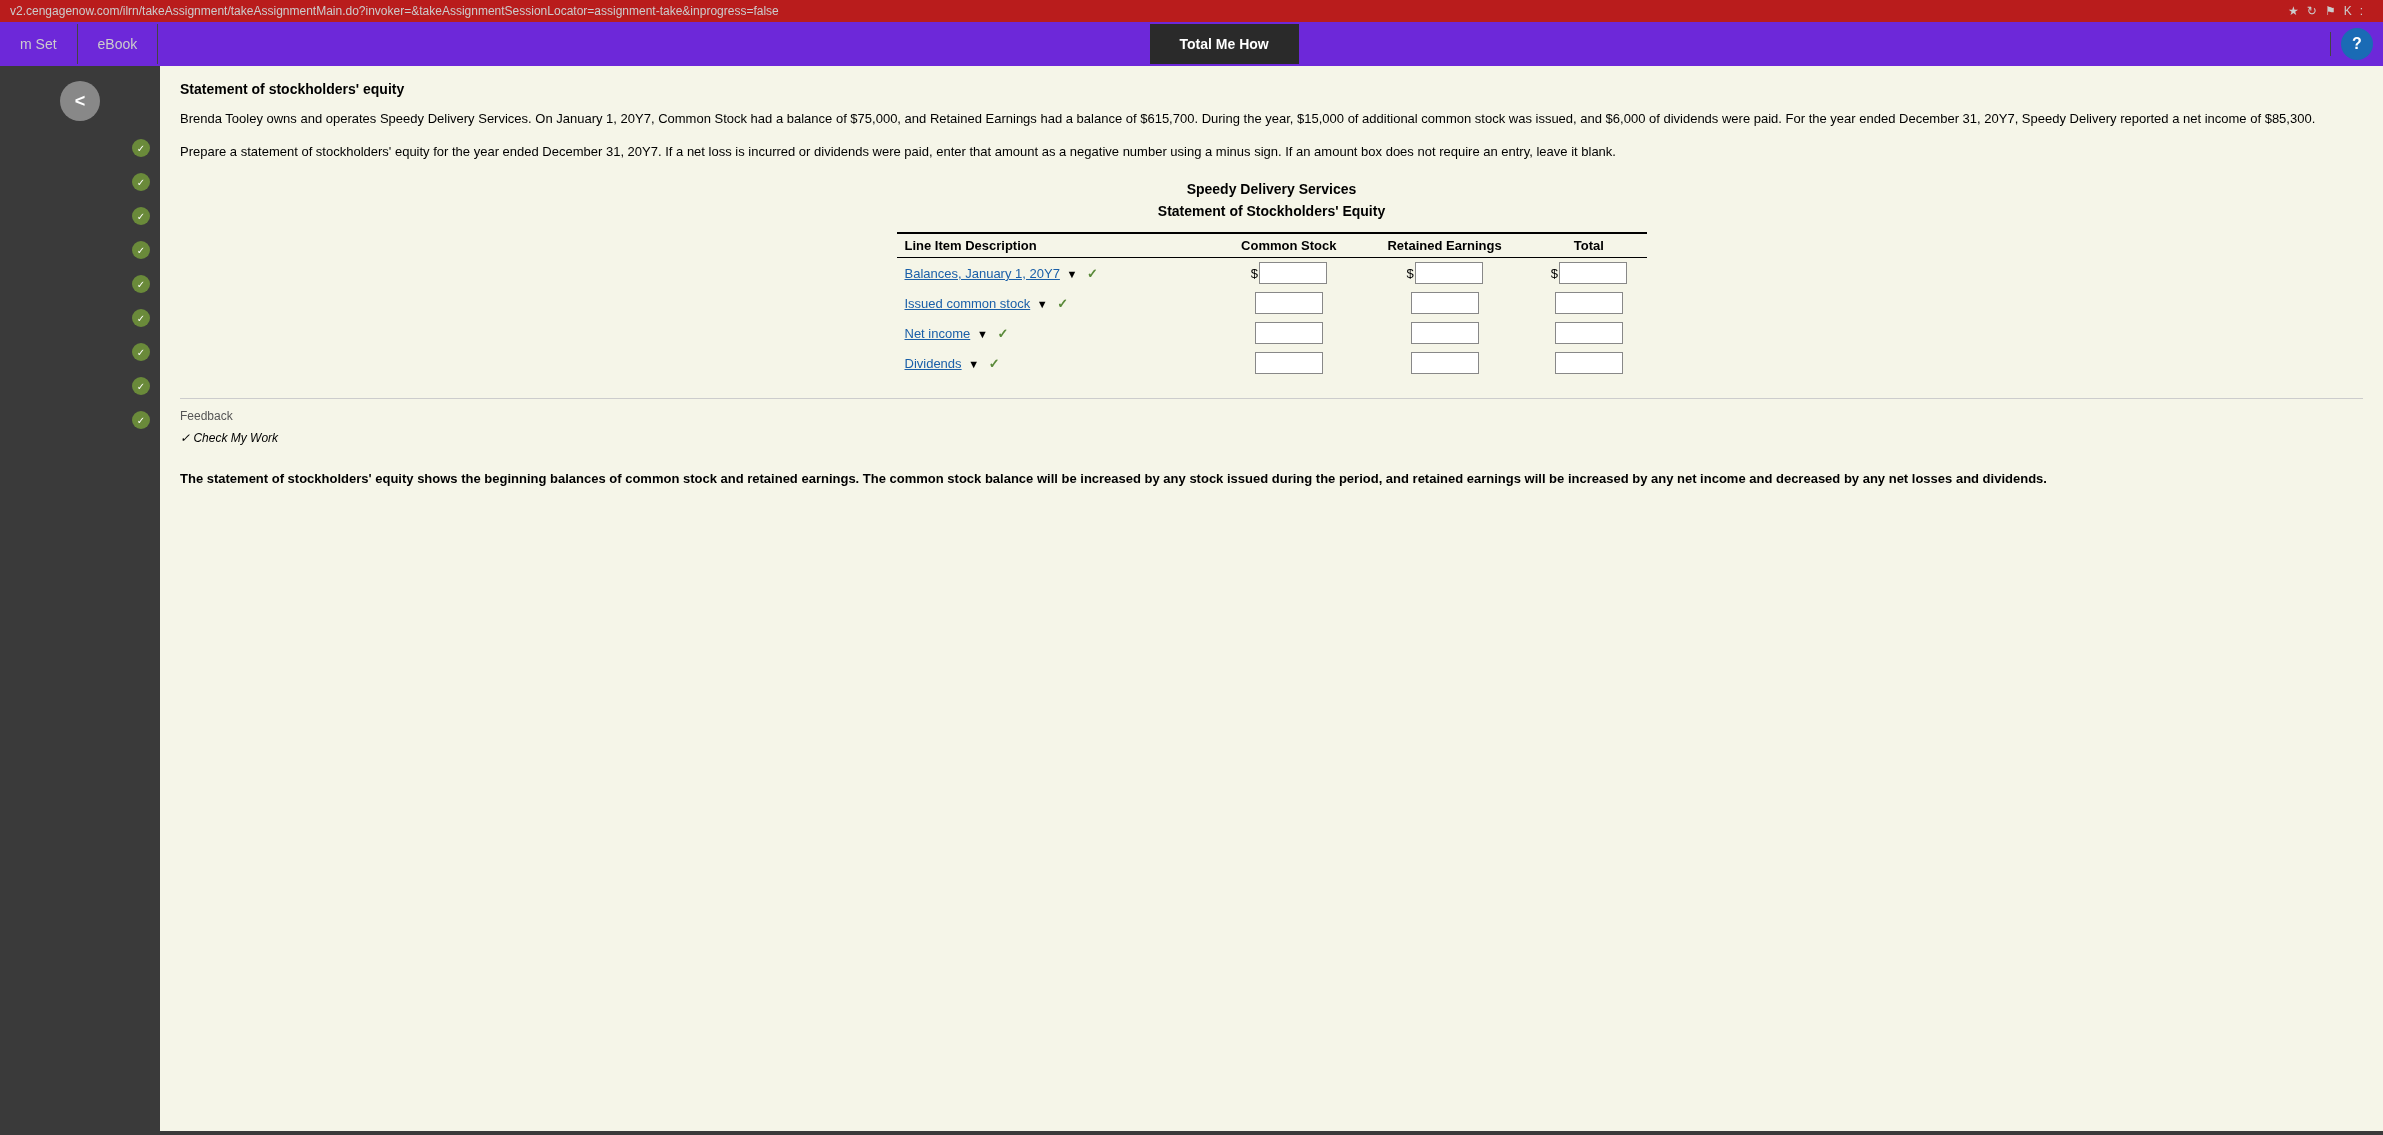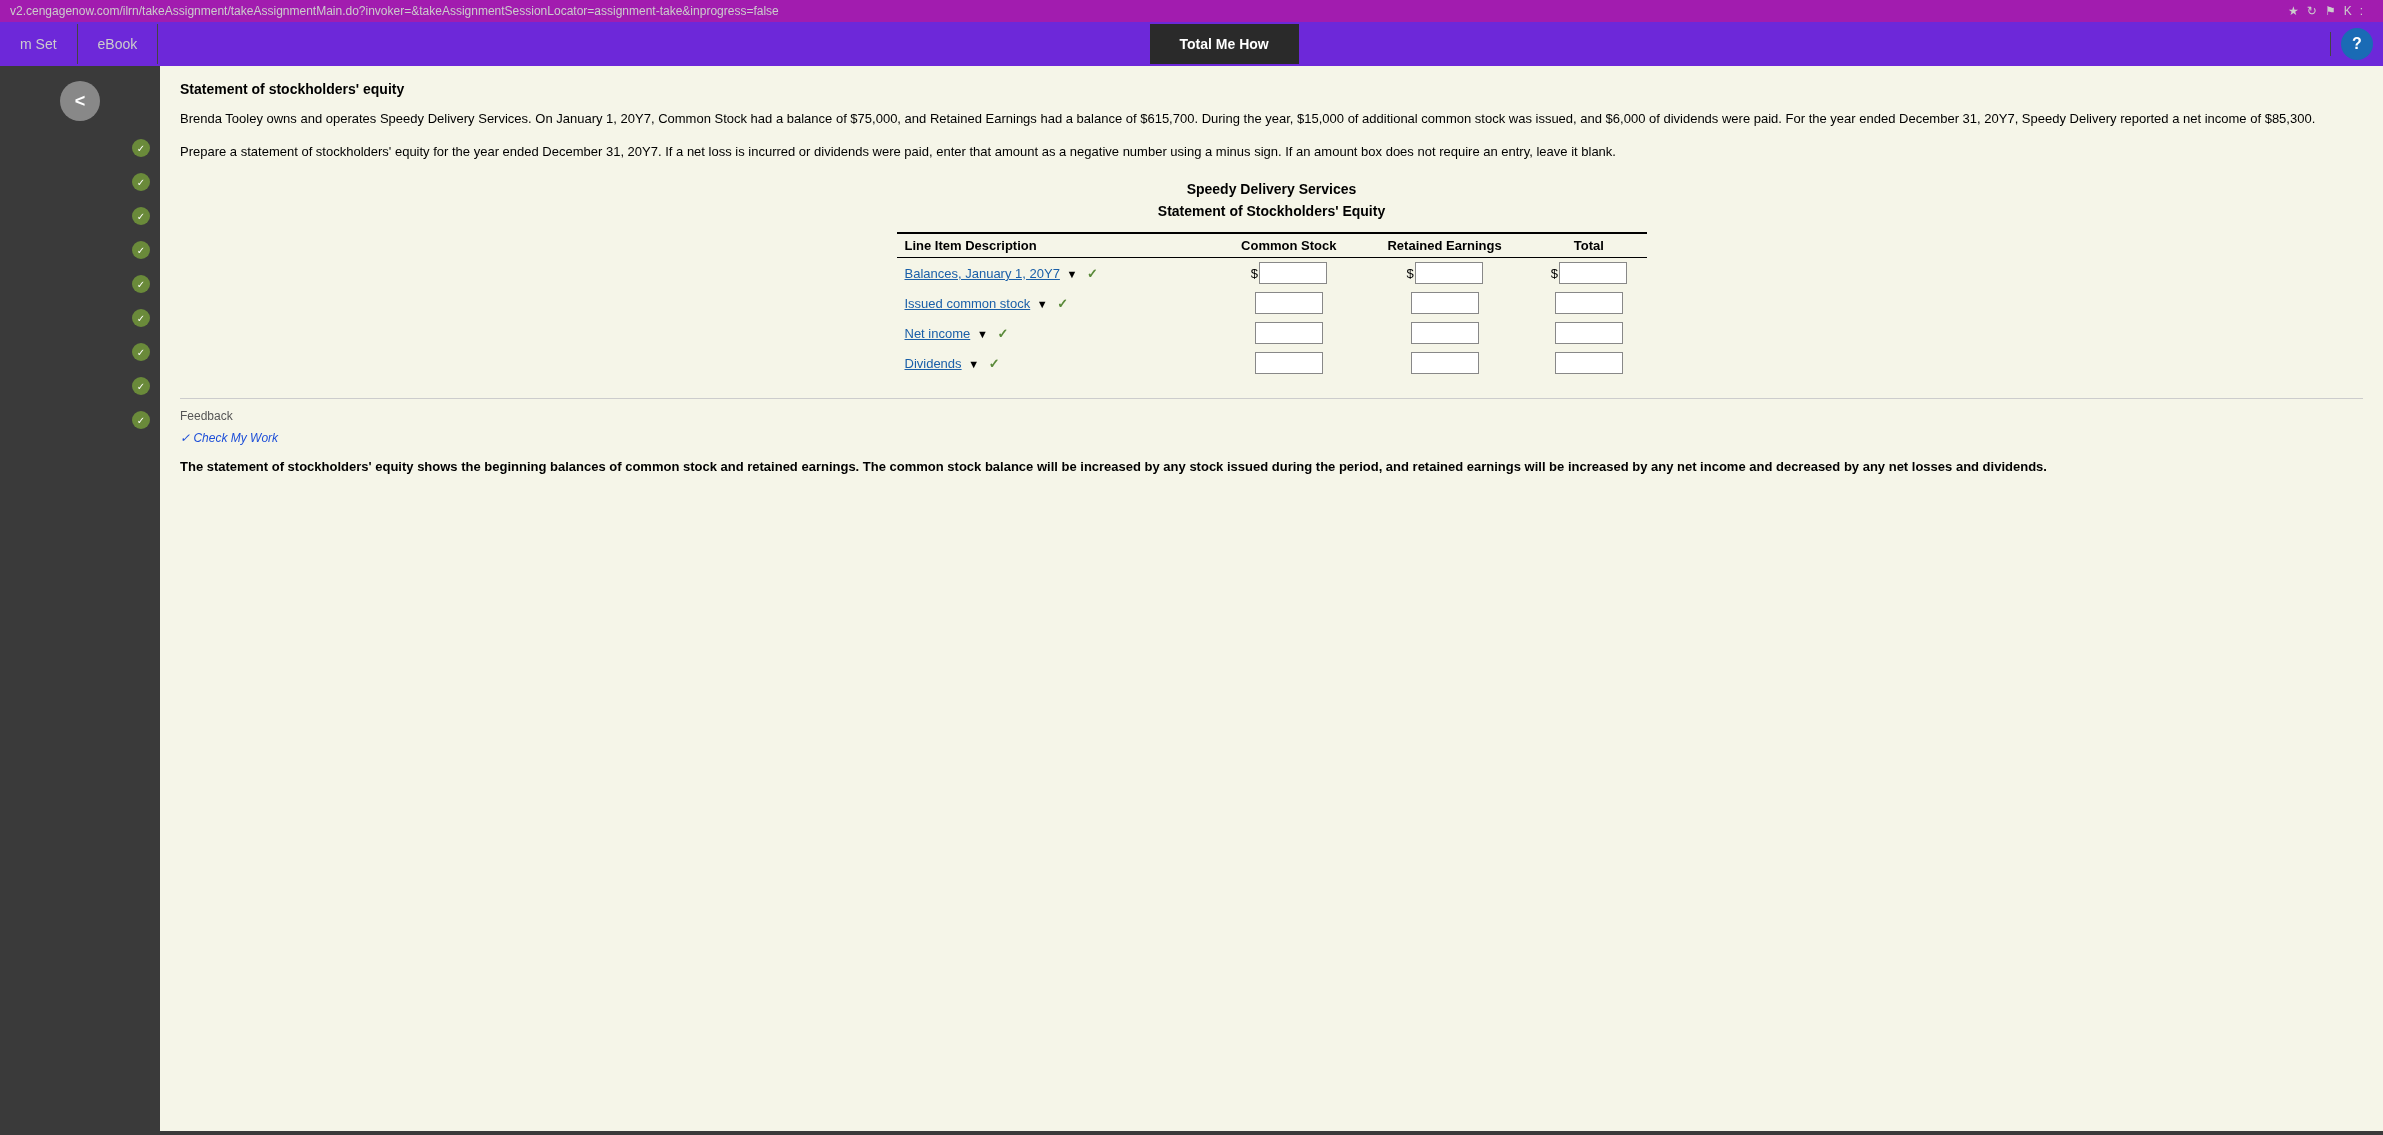--- a/index.html
+++ b/index.html
@@ -4,21 +4,21 @@
   <style>
     * { box-sizing: border-box; margin: 0; padding: 0; }
     body {
       font-family: Arial, sans-serif;
       font-size: 14px;
       background: #3a3a3a;
       color: #000;
     }
 
     .browser-bar {
-      background: #a21caf;
+      background: #b91c1c;
       color: #ccc;
       font-size: 12px;
       padding: 4px 10px;
       display: flex;
       align-items: center;
       justify-content: space-between;
     }
 
     .browser-bar .url {
       flex: 1;
@@ -213,23 +213,23 @@
     }
 
     .feedback-label {
       font-size: 12px;
       color: #555;
       margin-bottom: 8px;
     }
 
     .check-my-work {
       font-size: 12px;
-      color: #1d4ed8;
+      color: #000000;
       font-style: italic;
-      margin-bottom: 12px;
+      margin-bottom: 24px;
     }
 
     .feedback-text {
       font-size: 13px;
       line-height: 1.6;
       color: #000;
       font-weight: bold;
     }
 
     .nav-top-right {

